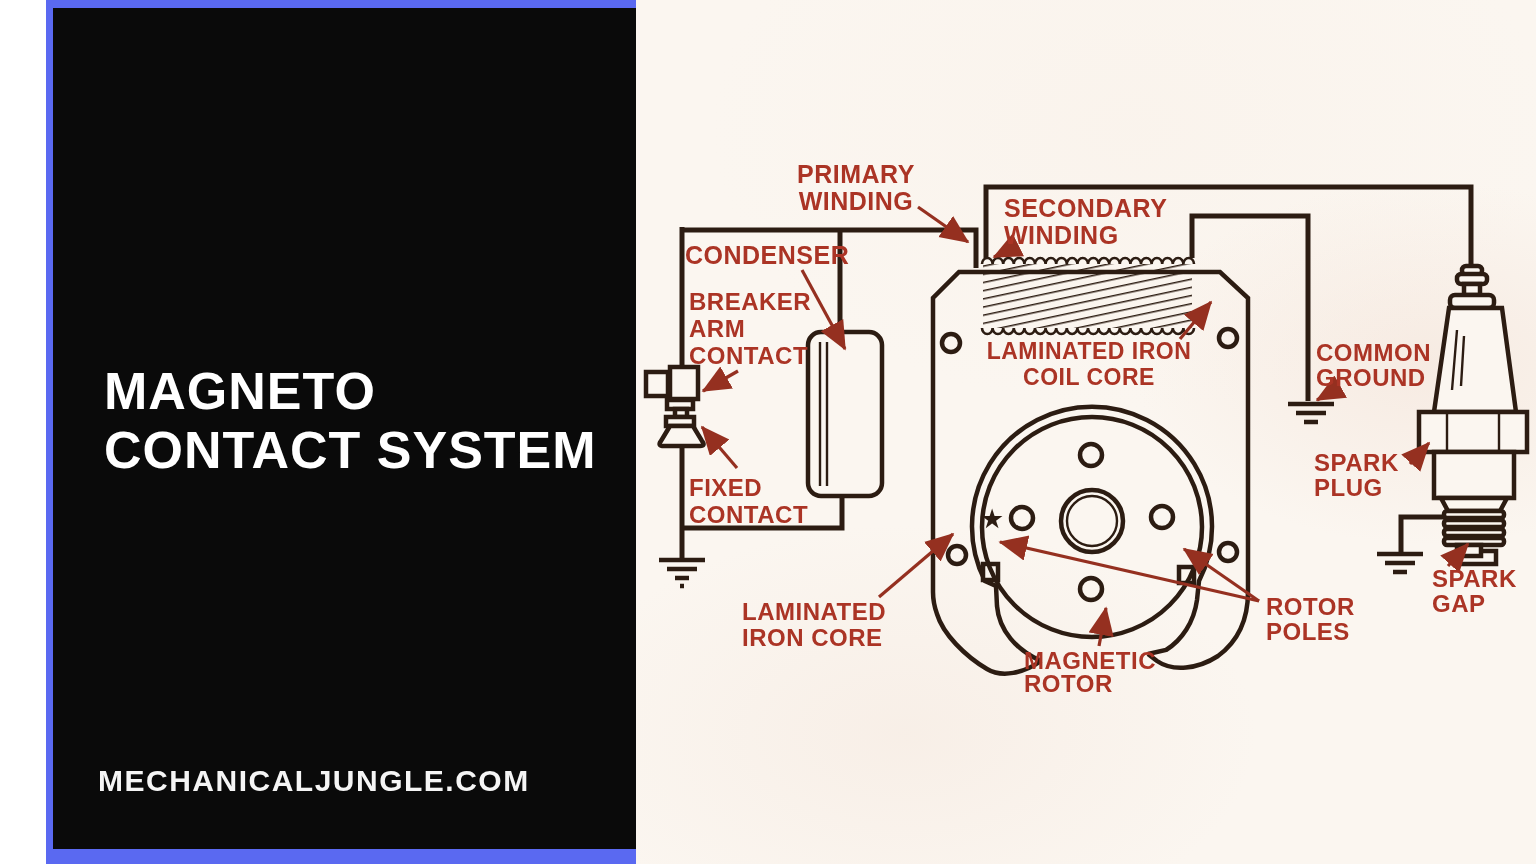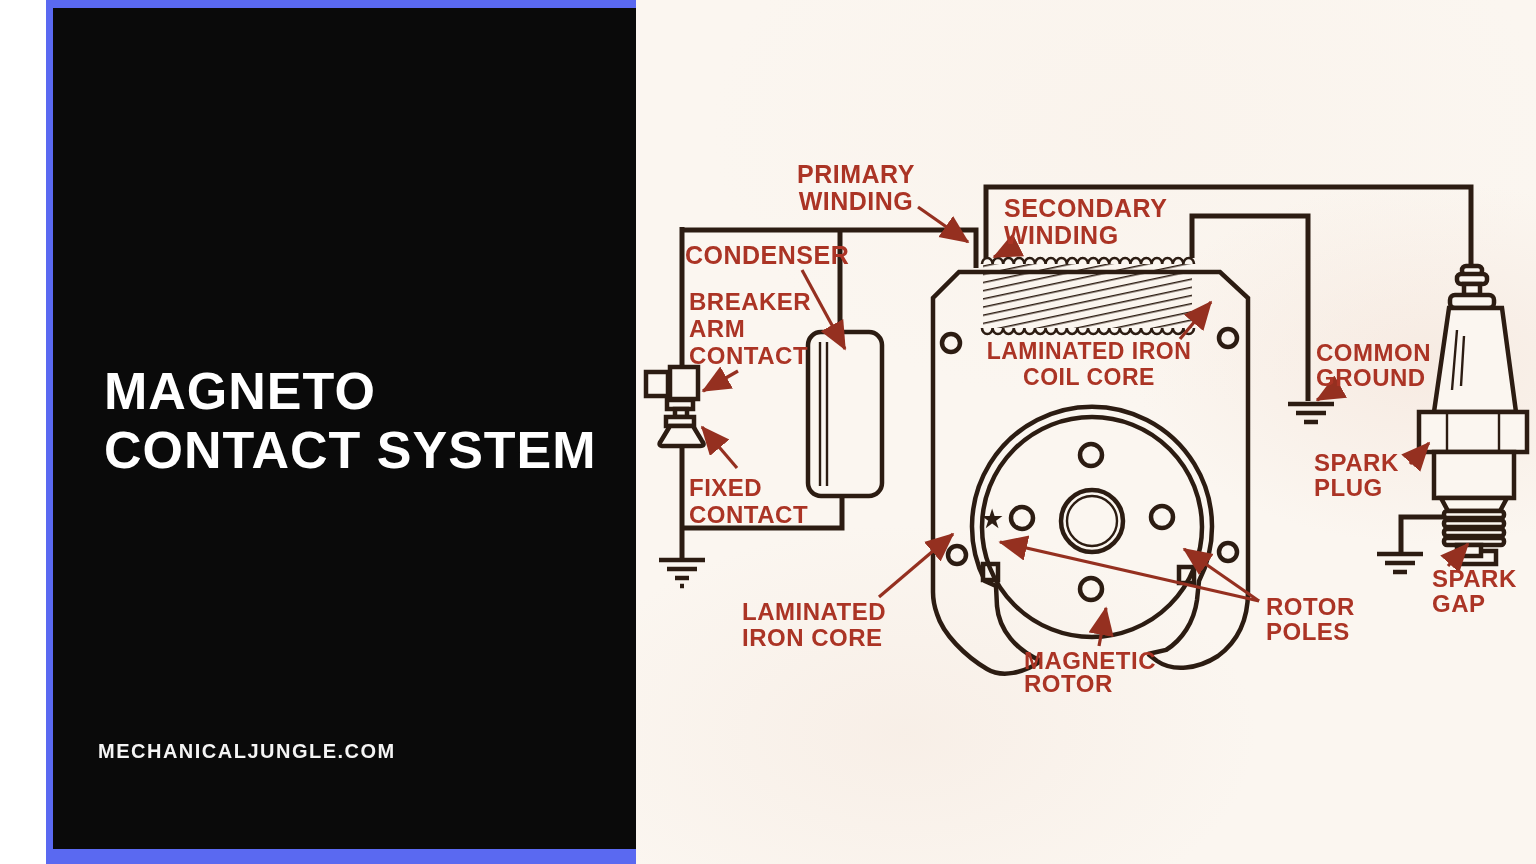--- a/index.html
+++ b/index.html
@@ -19,22 +19,22 @@
   .left-panel .inner {
     position:absolute; left:7px; top:8px; right:12px; bottom:15px;
     background:#0a0a0a;
   }
   .title {
     position:absolute; left:51px; top:354px;
     color:#ffffff; font-weight:bold; font-size:52px; line-height:59px;
     letter-spacing:1px; white-space:nowrap;
   }
   .website {
-    position:absolute; left:45px; top:732px;
-    color:#f5f5f5; font-weight:bold; font-size:20px; letter-spacing:1.5px;
+    position:absolute; left:45px; top:756px;
+    color:#f5f5f5; font-weight:bold; font-size:30px; letter-spacing:1.5px;
     white-space:nowrap;
   }
 
   
   .right-panel {
     position:absolute; left:636px; top:0; width:900px; height:864px;
     background:
       radial-gradient(420px 260px at 88% 42%, rgba(238,214,200,.35), transparent 70%),
       radial-gradient(500px 300px at 30% 85%, rgba(240,222,210,.30), transparent 70%),
       radial-gradient(600px 400px at 55% 15%, rgba(249,241,233,.50), transparent 70%),

